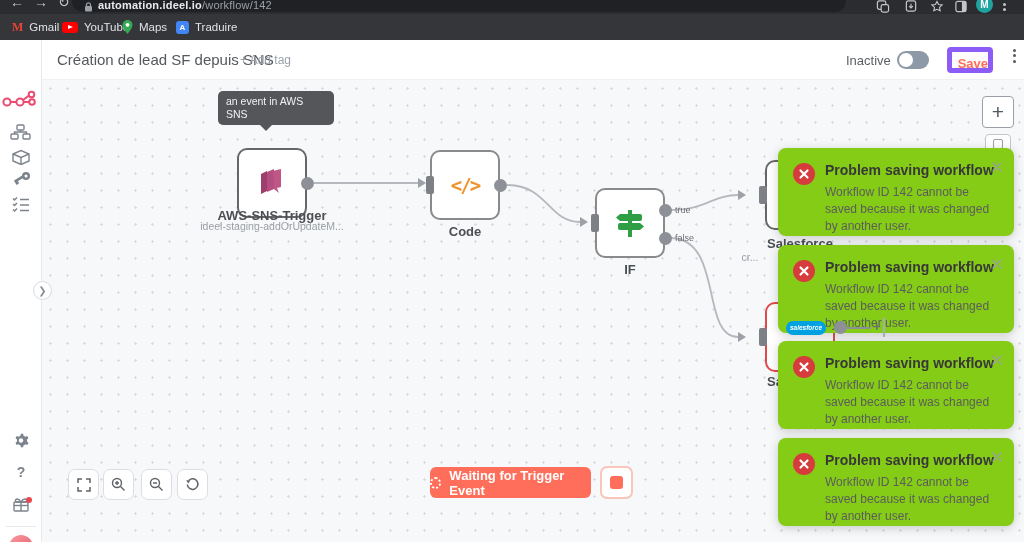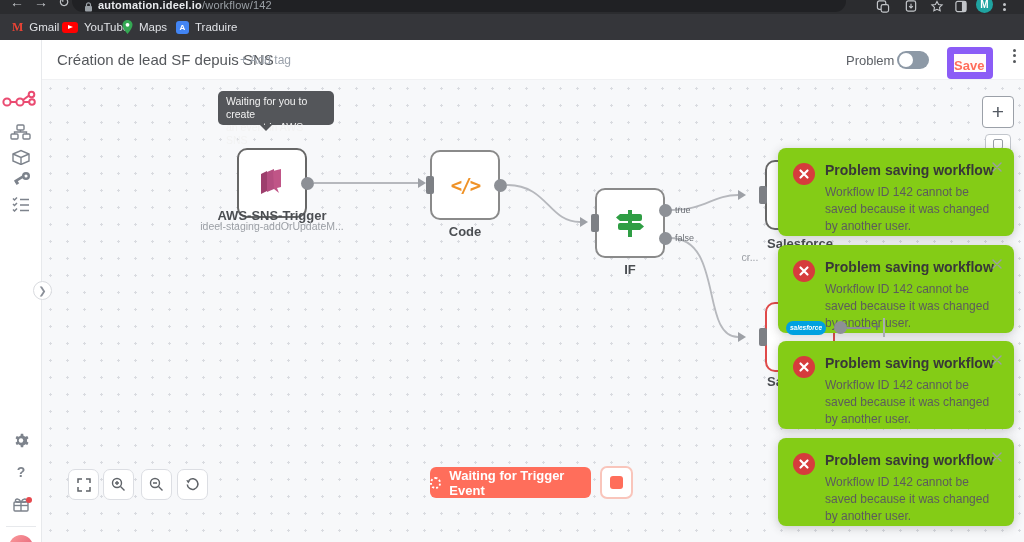--- a/index.html
+++ b/index.html
@@ -32,21 +32,21 @@
   #side-avatar { position:absolute; left:9px; top:495px; width:24px; height:24px; border-radius:50%; background:linear-gradient(140deg,#fb9d9d,#e0506c); color:#fff; font-size:8.5px; font-weight:700; text-align:center; line-height:24px; }
   #collapse-btn { left:33px; top:281px; width:19px; height:19px; border-radius:50%; background:#fff; border:1px solid #d9dbdf; z-index:31; color:#8a8f98; font-size:10px; text-align:center; line-height:17px; }
 
   
   #appheader { left:42px; top:40px; width:982px; height:40px; background:#fff; border-bottom:1px solid #f0f1f3; z-index:20; }
   #wf-title { position:absolute; left:15px; top:11px; font-size:15px; color:#55585c; }
   #add-tag { position:absolute; left:198px; top:13px; font-size:12px; color:#9aa1ab; }
   #activation-label { position:absolute; left:804px; top:13px; font-size:13px; color:#5c6066; }
   #toggle { position:absolute; left:855px; top:11px; width:32px; height:18px; border-radius:9px; background:#8d99a6; }
   #toggle .knob { position:absolute; left:2px; top:2px; width:14px; height:14px; border-radius:50%; background:#fff; }
-  #save-btn { position:absolute; left:905px; top:7px; width:46px; height:32px; border:7px solid #8b5cf6; border-radius:4px; background:#fffbfa; color:#ff6d5a; font-size:13px; font-weight:600; text-align:left; line-height:24px; }
+  #save-btn { position:absolute; left:905px; top:7px; width:46px; height:26px; border:5px solid #8b5cf6; border-radius:4px; background:#fffbfa; color:#ff6d5a; font-size:13px; font-weight:600; text-align:right; line-height:24px; }
   #hdr-menu { position:absolute; left:964px; top:6px; width:16px; height:28px; }
   .vdots span { display:block; width:3px; height:3px; border-radius:50%; background:#55585c; margin:2.5px auto; }
 
   
   #tabbar { left:468px; top:71px; width:129px; height:24px; background:#dfe2e8; border-radius:5px; z-index:22; box-shadow:0 1px 3px rgba(0,0,0,.12); }
   #tab-workflow { position:absolute; left:2px; top:2px; width:59px; height:20px; background:#fff; border-radius:4px; color:#3c4046; font-size:12px; font-weight:700; text-align:center; line-height:20px; }
   #tab-executions { position:absolute; left:61px; top:2px; width:66px; height:20px; color:#8f959e; font-size:12px; text-align:center; line-height:20px; }
 
   
   #canvas { left:42px; top:80px; width:982px; height:462px; background:#f7f8fa;
@@ -171,21 +171,20 @@
       <path d="M8 10 L14 7 V27 L8 30 Z" fill="#9d3f6d"></path>
       <path d="M14 8 L21 5 V25 L14 28 Z" fill="#b44e80"></path>
       <path d="M20 7 L28 5 V23 L24 24 L26 29 L21 25 Z" fill="#c05587"></path>
     </svg>
   </div>
   <div class="abs port-out" style="left:301px; top:177px;"></div>
   <div class="node-label" style="left:187px; top:208px;">AWS-SNS-Trigger</div>
   <div class="node-sub" style="left:187px; top:220px;">ideel-staging-addOrUpdateM...</div>
 
   <div id="tooltip" class="abs">
-    <div>Waiting for you to create</div>
     <div>an event in AWS SNS</div>
   </div>
 
   <div class="node" style="left:430px; top:150px; border-color:#8a8a8a;">
     <span id="code-icon">&lt;/&gt;</span>
   </div>
   <div class="abs port-in" style="left:426px; top:176px;"></div>
   <div class="abs port-out" style="left:494px; top:179px;"></div>
   <div class="node-label" style="left:380px; top:224px;">Code</div>
 
@@ -284,21 +283,21 @@
       <circle cx="29" cy="4" r="3" fill="#e6484d"></circle>
     </svg>
     <div id="sidebar-divider"></div>
     <div id="side-avatar">NN</div>
   </div>
   <div id="collapse-btn" class="abs">❯</div>
 
   <div id="appheader" class="abs">
     <div id="wf-title">Création de lead SF depuis SNS</div>
     <div id="add-tag">+ Add tag</div>
-    <div id="activation-label">Problem</div>
+    <div id="activation-label">Inactive</div>
     <div id="toggle">
         <span class="knob"></span>
       </div>
     <div id="save-btn">Save</div>
     <div id="hdr-menu" class="vdots">
         <span></span>
         <span></span>
         <span></span>
       </div>
   </div>

